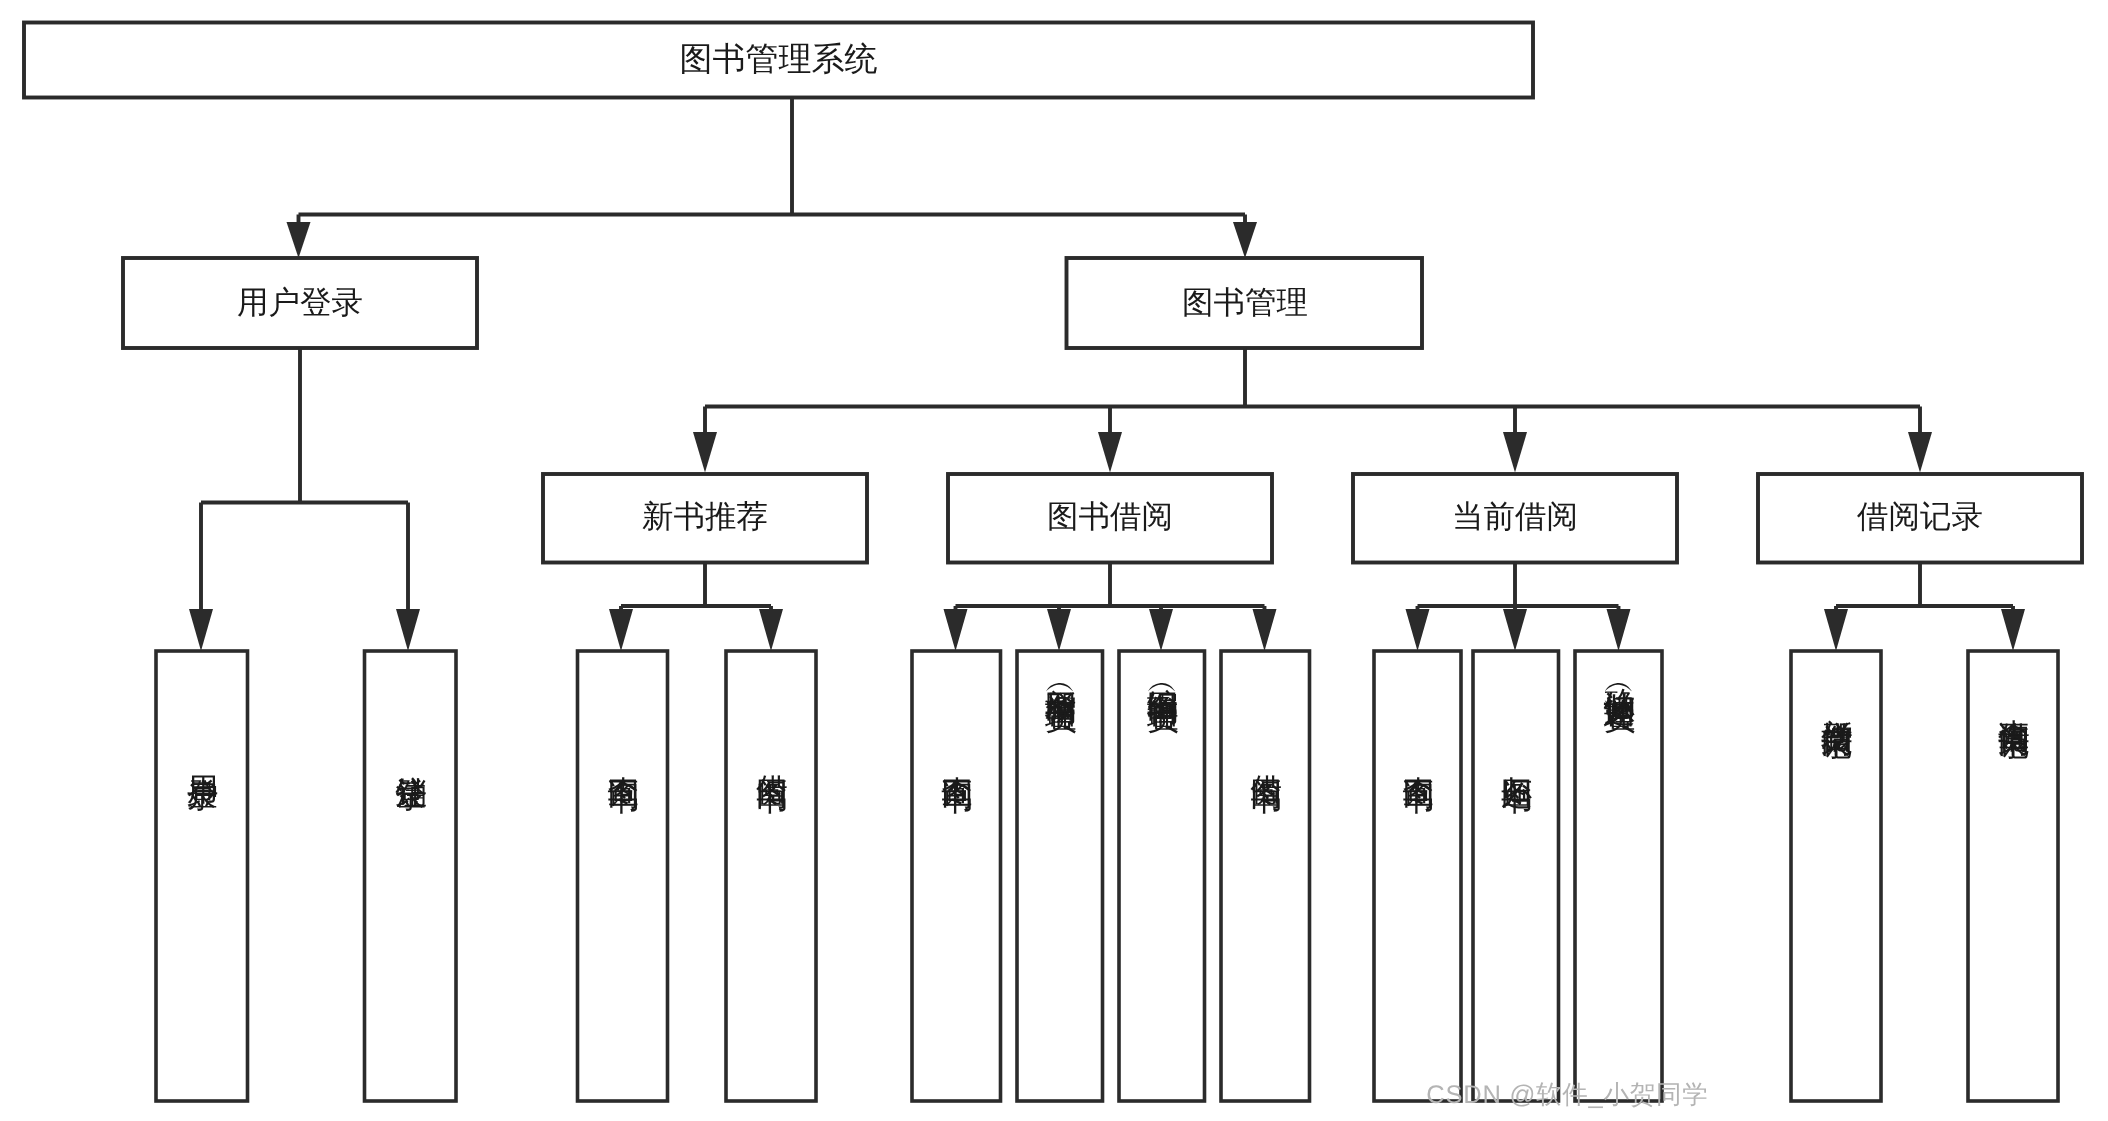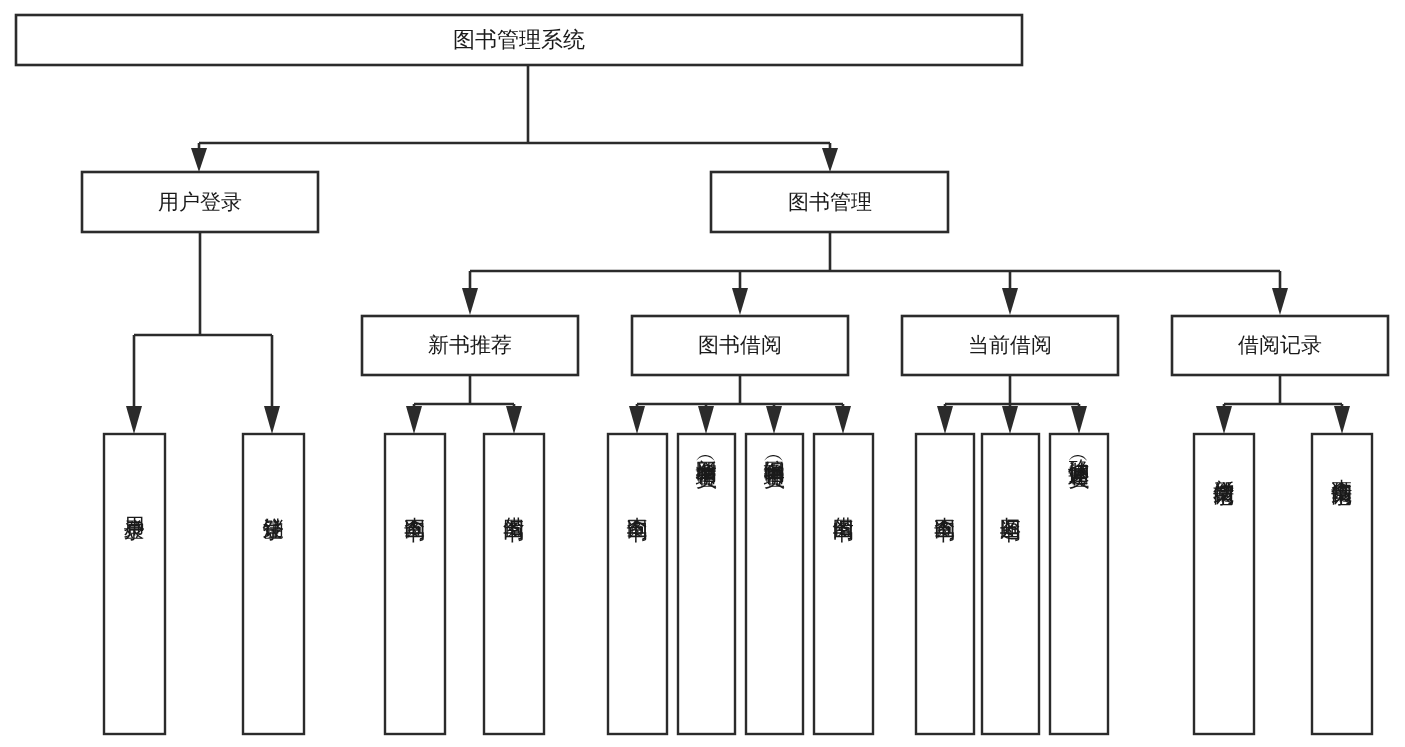--- a/index.html
+++ b/index.html
@@ -251,14 +251,15 @@
     <span class="vlabel">确认归还（管理员）</span>
   </div>
 
   <div class="vlabel-wrap" style="left:1194px; top:462px; width:60px;">
     <span class="vlabel">新增借阅记录</span>
   </div>
   <div class="vlabel-wrap" style="left:1312px; top:462px; width:60px;">
     <span class="vlabel">查询借阅记录</span>
   </div>
 
+  <div class="watermark">CSDN @软件_小贺同学</div>
 
 </div>
 
 </body></html>

